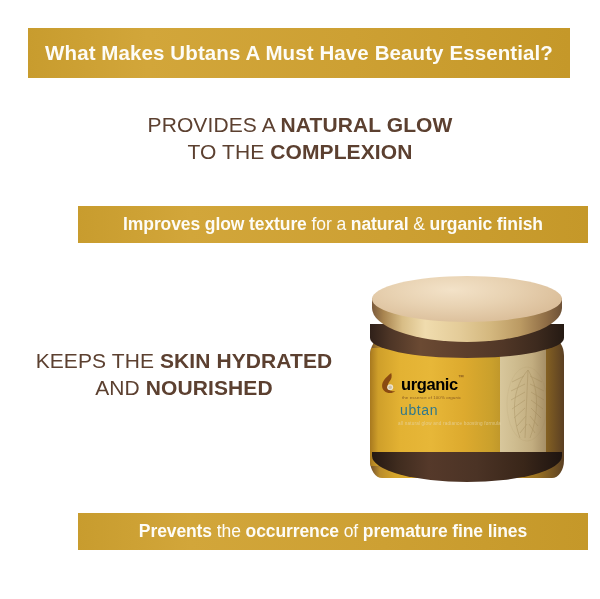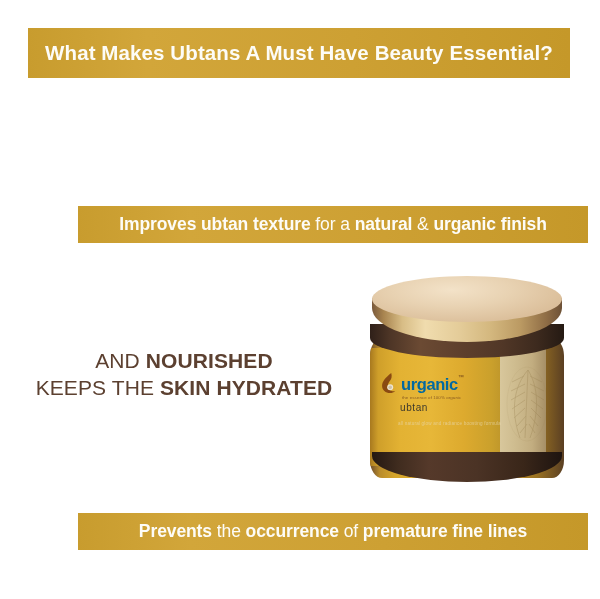--- a/index.html
+++ b/index.html
@@ -208,21 +208,21 @@
   }
   .brand-mark {
     width: 20px;
     height: 22px;
     margin-right: 1px;
     flex: none;
   }
   .brand-name {
     font-size: 16.5px;
     font-weight: 700;
-    color: #0369a1;
+    color: #000000;
     letter-spacing: -0.4px;
     position: relative;
     top: 1px;
   }
   .brand-tm {
     font-size: 6px;
     color: #6b3f18;
     position: relative;
     top: -6px;
     left: 0px;
@@ -234,22 +234,22 @@
     margin-top: 2px;
     margin-left: 22px;
     white-space: nowrap;
     opacity: 0.85;
   }
   .product-name {
     position: absolute;
     left: 34px;
     top: 126px;
     z-index: 6;
-    font-size: 10px;
-    color: #0f172a;
+    font-size: 14px;
+    color: #0369a1;
     letter-spacing: 0.6px;
     opacity: 0.8;
     font-weight: 400;
   }
   .product-desc {
     position: absolute;
     left: 32px;
     top: 145px;
     z-index: 6;
     font-size: 4.6px;
@@ -261,23 +261,27 @@
 </style>
 </head>
 <body>
 
 <div class="stage">
 
   <div class="band" id="header-band">
     <div class="band-text">What Makes Ubtans A Must Have Beauty Essential?</div>
   </div>
 
+  <div class="statement" id="glow-statement">
+      <span class="line"><span>PROVIDES A </span><b>NATURAL GLOW</b></span>
+      <span class="line"><span>TO THE </span><b>COMPLEXION</b></span>
+    </div>
 
   <div class="band" id="texture-band">
-    <div class="band-text"><span class="line"><b>Improves ubtan texture</b><span> for a </span><b>natural</b><span> &amp; </span><b>urganic finish</b></span></div>
+    <div class="band-text"><span class="line"><b>Improves glow texture</b><span> for a </span><b>natural</b><span> &amp; </span><b>urganic finish</b></span></div>
   </div>
 
   <div id="product-jar">
 
     <div class="jar-lid-side"></div>
     <div class="jar-neck"></div>
 
     <div class="jar-body">
       <div class="jar-label"></div>
       <div class="jar-panel">
@@ -314,21 +318,21 @@
         <span class="brand-tm">™</span>
       </div>
       <div class="brand-tagline">the essence of 100% organic</div>
     </div>
 
     <div class="product-name">ubtan</div>
     <div class="product-desc">all natural glow and radiance boosting formula</div>
   </div>
 
   <div class="statement" id="hydrated-statement">
+      <span class="line"><span>KEEPS THE </span><b>SKIN HYDRATED</b></span>
       <span class="line"><span>AND </span><b>NOURISHED</b></span>
-      <span class="line"><span>KEEPS THE </span><b>SKIN HYDRATED</b></span>
     </div>
 
   <div class="band" id="finelines-band">
     <div class="band-text"><span class="line"><b>Prevents</b><span> the </span><b>occurrence</b><span> of </span><b>premature fine lines</b></span></div>
   </div>
 
 </div>
 
 </body></html>

